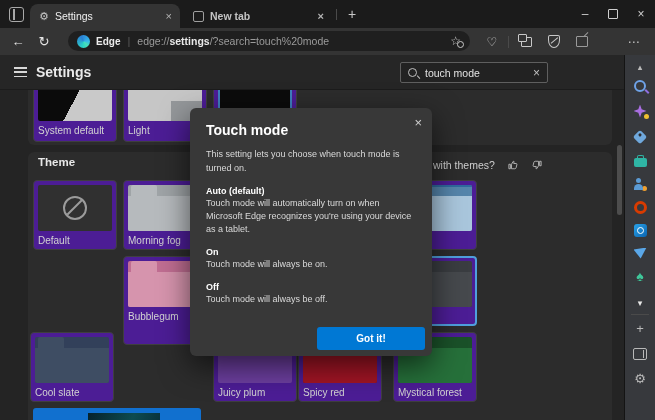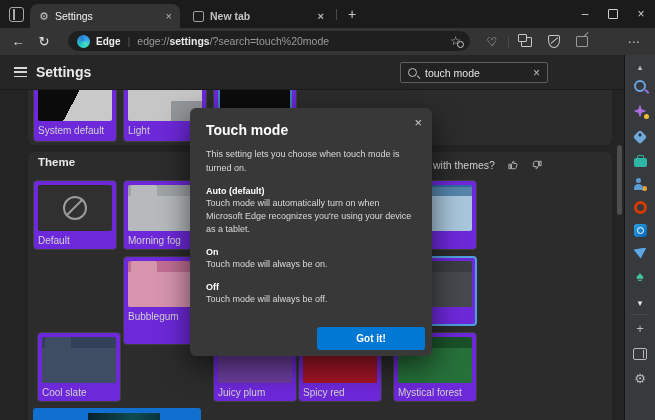--- a/index.html
+++ b/index.html
@@ -55,21 +55,21 @@
   .mag{width:7px;height:7px;border:1.4px solid #c0c0c0;border-radius:50%;position:relative;flex:0 0 auto;}
   .mag::after{content:"";position:absolute;right:-3px;bottom:-3px;width:1.4px;height:4px;background:#c0c0c0;transform:rotate(-45deg);}
   .search-val{font-size:10.5px;color:#e2e2e2;margin-left:8px;}
   .search-clear{margin-left:auto;font-size:12px;color:#c0c0c0;}
 
   
   #content{position:absolute;left:0;top:90px;width:616px;height:330px;overflow:hidden;background:#242424;}
   .panel{position:absolute;left:28px;width:584px;background:#2c2c2c;border-radius:6px;}
   #panel-appearance{top:-35px;height:90px;}
   #panel-theme{top:62px;height:290px;}
-  .card{position:absolute;width:84px;box-sizing:border-box;border:1px solid #3f3f3f;border-radius:4px;padding:4px;background:#6d28d9;}
+  .card{position:absolute;width:84px;box-sizing:border-box;border:1px solid #3f3f3f;border-radius:4px;padding:4px;background:#4c1d95;}
   .card.selected{border:2px solid #4f9fdd;padding:3px;}
   .prev{height:46px;border-radius:2px;position:relative;overflow:hidden;background:#3a3a3a;}
   .prev-tall{height:52px;}
   .pbody{position:absolute;left:0;right:0;top:11px;bottom:0;}
   .notch{position:absolute;left:3px;top:0;width:26px;height:11px;border-radius:2px 2px 0 0;}
   .prev.system{background:linear-gradient(118deg,#0b0b0b 52%,#c9c9c9 52%);}
   .prev.light{background:#c6c6c6;}
   .prev.light::after{content:"";position:absolute;right:0;bottom:0;width:42%;height:38%;background:#94979a;}
   .prev.dark{background:#0c0c0c;border-left:2px solid #3f7fbe;border-right:2px solid #3f7fbe;box-sizing:border-box;}
   .prev.none{background:#303030;display:flex;align-items:center;justify-content:center;}
@@ -259,21 +259,21 @@
     <div class="lbl">Bubblegum</div>
   </div>
   <div class="card selected" style="left:393px;top:166px;height:70px;">
     <div class="prev" style="background: rgb(58, 61, 65);">
         <div class="pbody" style="background: rgb(70, 73, 77);"></div>
         <div class="notch" style="background: rgb(70, 73, 77);"></div>
       </div>
     <div class="lbl">y</div>
   </div>
 
-  <div class="card" style="left:37px;top:242px;height:70px;">
+  <div class="card" style="left:30px;top:242px;height:70px;">
     <div class="prev" style="background: rgb(50, 64, 90);">
         <div class="pbody" style="background: rgb(62, 77, 99);"></div>
         <div class="notch" style="background: rgb(62, 77, 99);"></div>
       </div>
     <div class="lbl">Cool slate</div>
   </div>
   <div class="card" style="left:213px;top:242px;height:70px;">
     <div class="prev" style="background: rgb(90, 47, 133);">
         <div class="pbody" style="background: rgb(109, 63, 160);"></div>
         <div class="notch" style="background: rgb(109, 63, 160);"></div>

